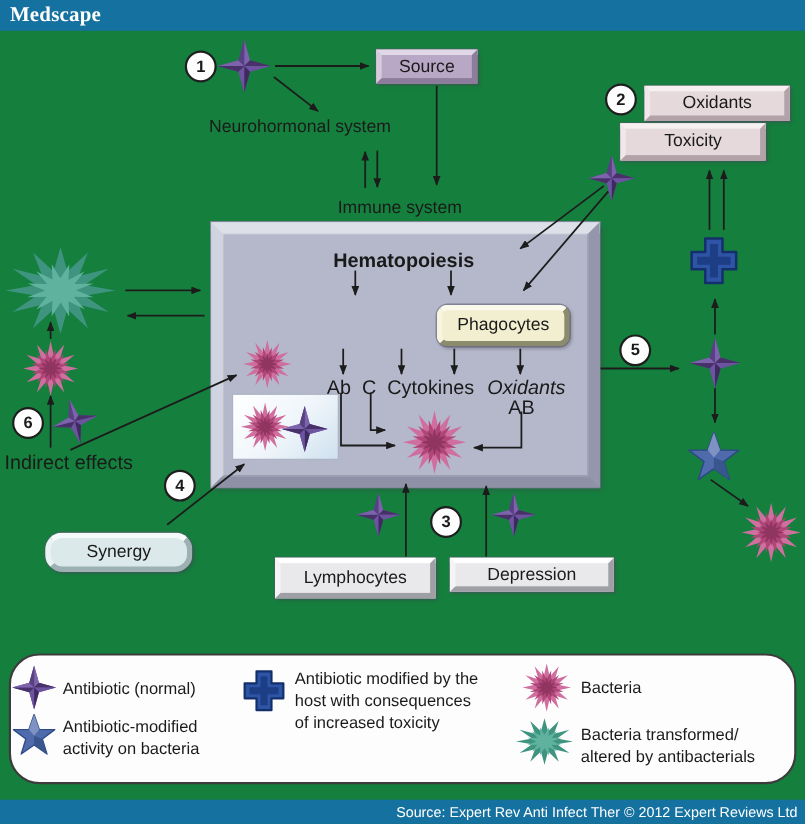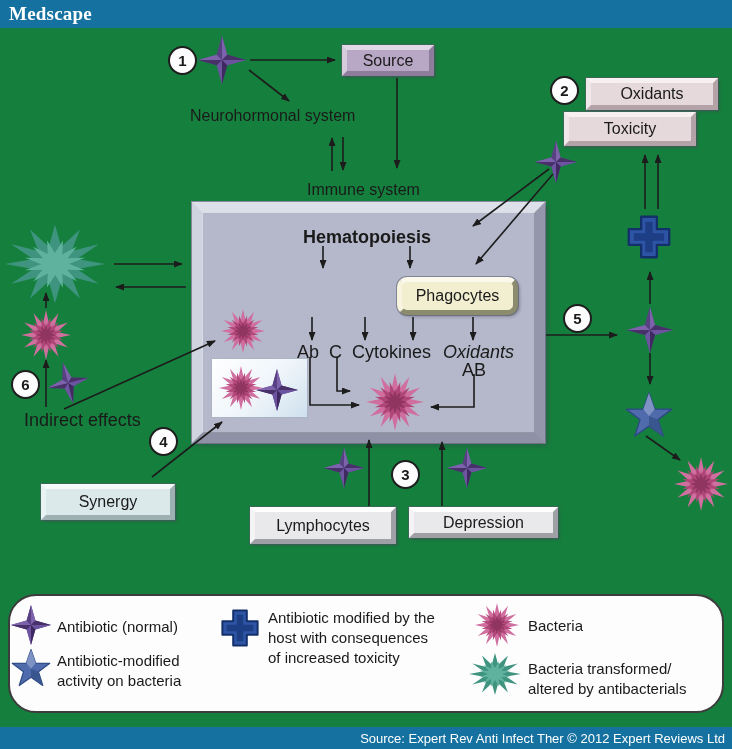--- a/index.html
+++ b/index.html
@@ -141,31 +141,31 @@
       <path d="M365,317 V340" marker-end="url(#ah)"></path>
       <path d="M413,317 V340" marker-end="url(#ah)"></path>
       <path d="M473,317 V340" marker-end="url(#ah)"></path>
     </g>
   </svg>
 
   <div class="bevel-box box-purple" style="left:342px;top:45px;width:92px;height:31px;">Source</div>
   <div class="bevel-box box-pink" style="left:586px;top:78px;width:132px;height:32px;">Oxidants</div>
   <div class="bevel-box box-pink" style="left:564px;top:112px;width:132px;height:34px;">Toxicity</div>
   <div class="bevel-box box-cream" style="left:397px;top:277px;width:121px;height:38px;border-radius:10px;">Phagocytes</div>
-  <div class="bevel-box box-blue" style="left:41px;top:484px;width:134px;height:36px;">Synergy</div>
+  <div class="bevel-box box-blue" style="left:41px;top:484px;width:134px;height:36px;border-radius:16px;">Synergy</div>
   <div class="bevel-box box-gray" style="left:250px;top:507px;width:146px;height:37px;">Lymphocytes</div>
   <div class="bevel-box box-gray" style="left:409px;top:507px;width:149px;height:31px;">Depression</div>
 
   <div class="lbl" style="left:190px;top:107px;">Neurohormonal system</div>
   <div class="lbl" style="left:307px;top:181px;">Immune system</div>
   <div class="lbl-sm" style="left:303px;top:227px;font-weight:bold;z-index:2;">Hematopoiesis</div>
   <div class="lbl-sm" style="left:297px;top:342px;word-spacing:5px;z-index:2;">Ab C Cytokines</div>
   <div class="lbl-sm" style="left:443px;top:342px;z-index:2;font-style:italic;">Oxidants</div>
   <div class="lbl-sm" style="left:462px;top:360px;z-index:2;">AB</div>
-  <div class="lbl-sm" style="left:24px;top:410px;">Indirect effects</div>
+  <div class="lbl-sm" style="left:4px;top:410px;">Indirect effects</div>
 
   <div class="step-circle" style="left:168px;top:46px;">1</div>
   <div class="step-circle" style="left:550px;top:76px;">2</div>
   <div class="step-circle" style="left:391px;top:460px;">3</div>
   <div class="step-circle" style="left:149px;top:427px;">4</div>
   <div class="step-circle" style="left:563px;top:304px;">5</div>
   <div class="step-circle" style="left:11px;top:370px;">6</div>
 
   <svg class="icon" style="left:198px;top:36px;" width="48" height="48">
       <use href="#star4"></use>

